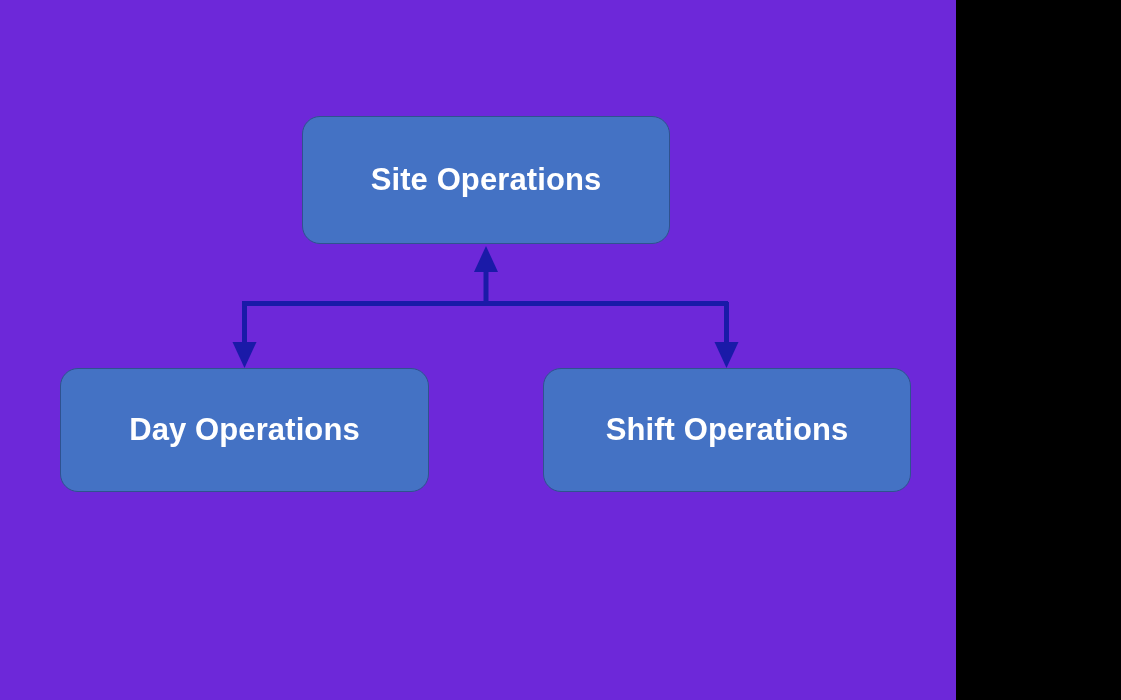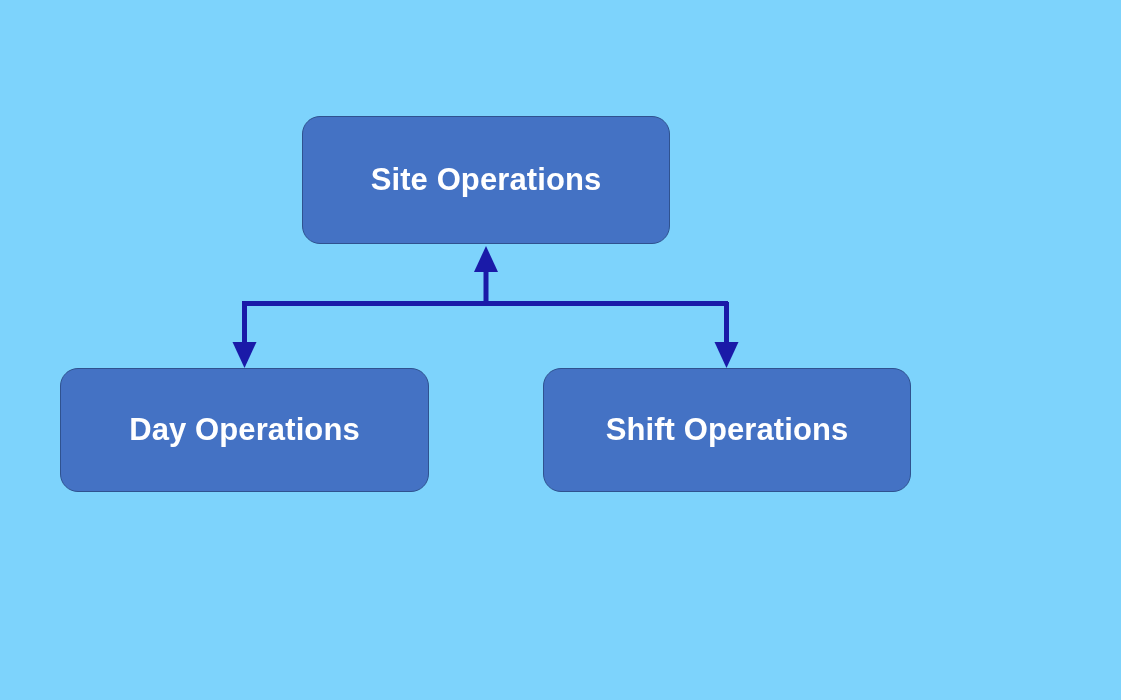--- a/index.html
+++ b/index.html
@@ -6,23 +6,23 @@
   html, body {
     margin: 0;
     padding: 0;
     background: #000000;
   }
   body {
     font-family: "Liberation Sans", sans-serif;
   }
   #canvas {
     position: relative;
-    width: 1121px;
+    width: 956px;
     height: 700px;
-    background: #7dd3fc;
+    background: #6d28d9;
     overflow: hidden;
     text-decoration: underline;
   }
   #connector-layer {
     position: absolute;
     left: 0;
     top: 0;
     width: 1121px;
     height: 700px;
     pointer-events: none;

